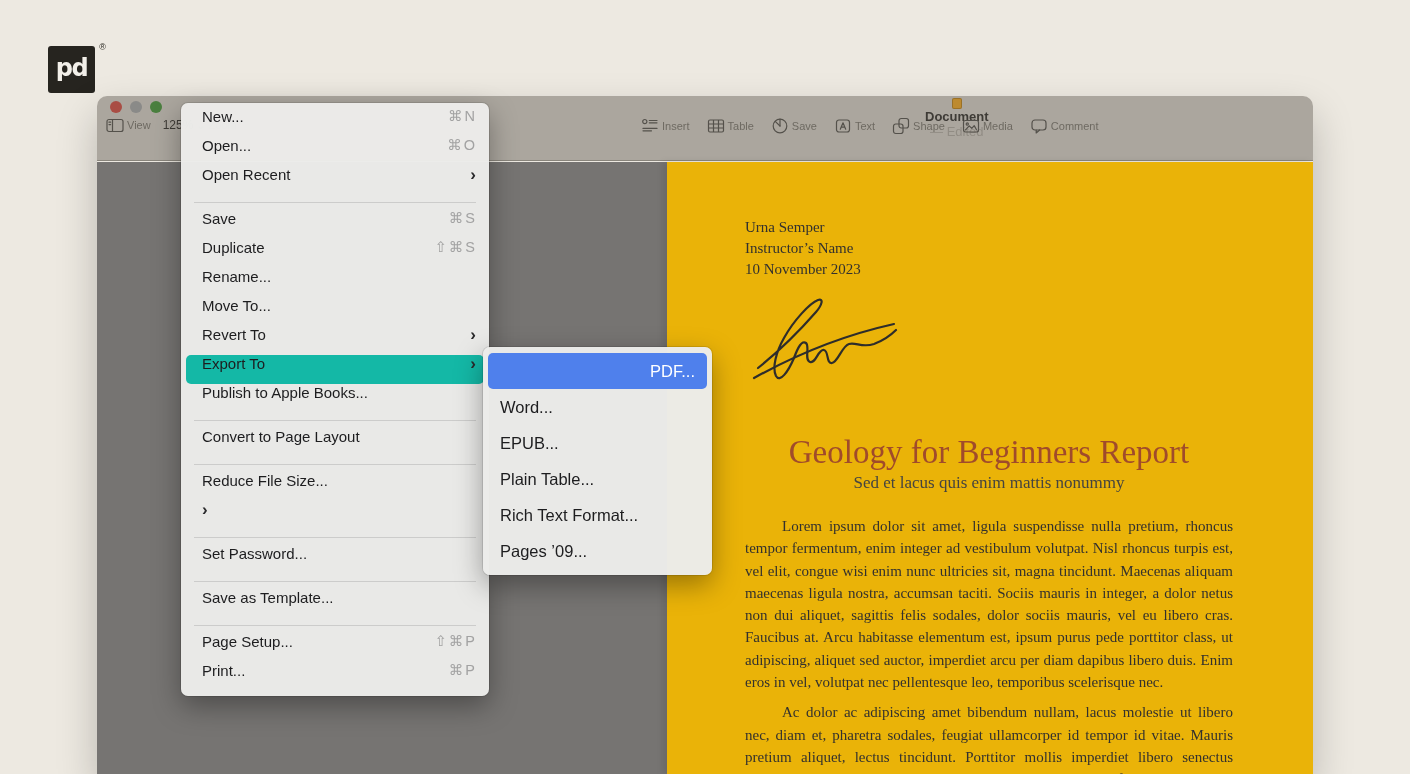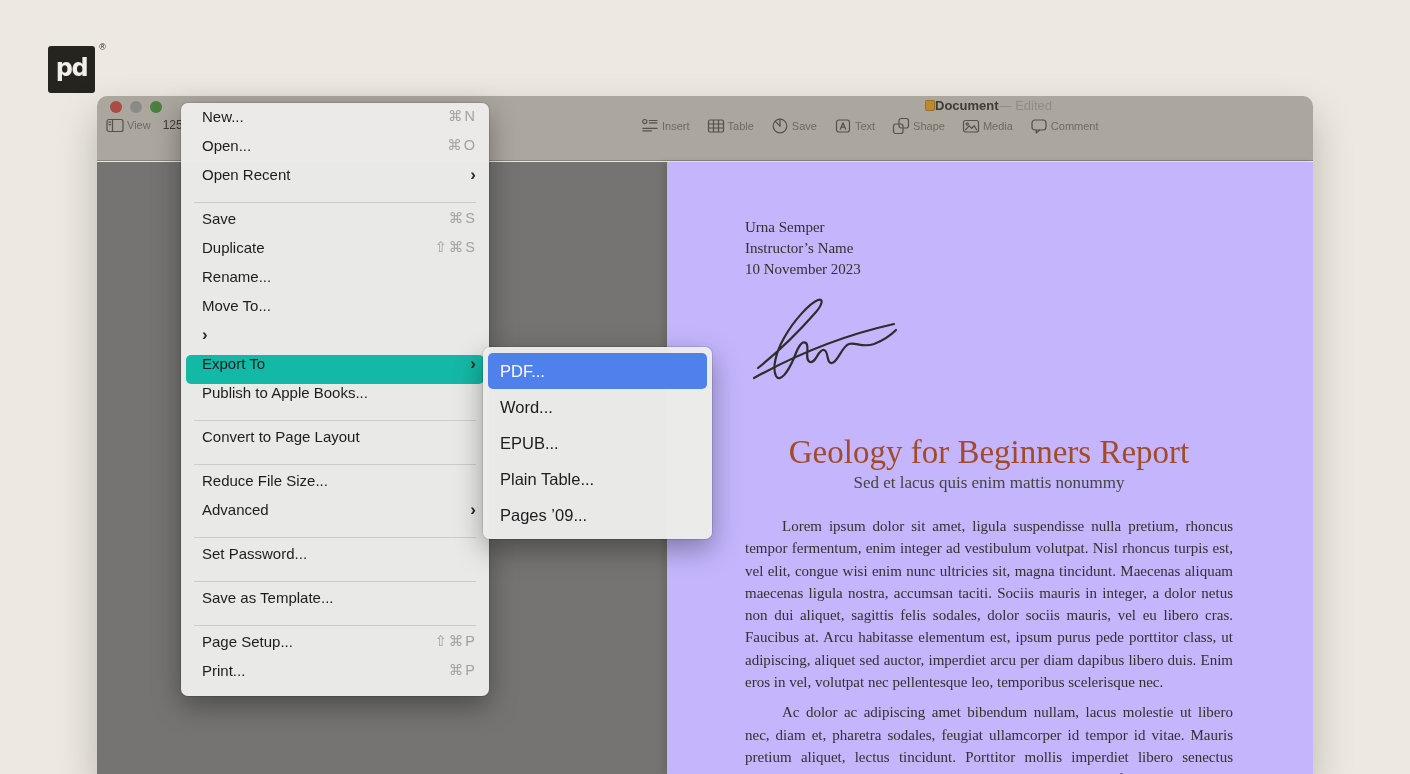--- a/index.html
+++ b/index.html
@@ -16,37 +16,37 @@
 
   
   .window { position:absolute; left:97px; top:96px; width:1216px; height:678px;
             border-radius:10px 10px 0 0; overflow:hidden; box-shadow:0 18px 40px rgba(0,0,0,0.22); }
   .titlebar { position:absolute; left:0; top:0; right:0; height:65px; background:#ABA69E;
               border-bottom:1px solid rgba(60,55,48,0.30); }
   .traffic { position:absolute; left:13px; top:5px; display:flex; gap:8px; }
   .tl { width:12px; height:12px; border-radius:50%; }
   .tl.red{ background:#A94D44; } .tl.gray{ background:#8A8A88; } .tl.green{ background:#4A7F3F; }
 
-  .wtitle { position:absolute; left:828px; top:2px; display:flex; align-items:center; gap:0; font-size:13px; }
+  .wtitle { position:absolute; left:828px; top:2px; display:flex; align-items:center; gap:0; font-size:13px;flex-direction:column; }
   .doc-icon { width:10px; height:11px; background:#BD8A2F; border-radius:2px;
               box-shadow:inset 0 0 0 1px rgba(0,0,0,0.18); }
   .wtitle-name { font-weight:700; color:#3E3B36; }
   .wtitle-edited { color:#918C84; }
 
   .toolbar-left { position:absolute; left:9px; top:21px; display:flex; gap:12px; }
   .toolbar-right { position:absolute; left:544px; top:21px; display:flex; gap:17px; }
   .tbtn { display:flex; align-items:center; gap:3px; cursor:default; }
   .tbtn .tlabel { font-size:11px; color:#6E6A62;text-align:right; }
   .ticon svg { display:block; }
   .zoom-val { display:flex; align-items:center; gap:3px; font-size:12px; color:#3E3B36; height:16px; }
   .zoom-chev { font-size:11px; color:#56534C; line-height:1; }
 
   
   .docarea { position:absolute; left:0; top:66px; right:0; bottom:0; background:#767472; }
-  .pagepane { position:absolute; left:570px; top:0; right:0; bottom:0; background:#c4b5fd;
+  .pagepane { position:absolute; left:570px; top:0; right:0; bottom:0; background:#eab308;
               box-shadow:-4px 0 7px rgba(0,0,0,0.10); overflow:hidden; }
   .pagecontent { padding:55px 80px 0 78px; font-family:"Liberation Serif","DejaVu Serif",serif; color:#33312E; }
   .author-line { font-size:15px; line-height:21px; }
   .signature { margin:14px 0 0 4px; display:block; }
   .doc-title { margin-top:50px; text-align:center; font-size:33px; line-height:40px; color:#A04B2B; font-weight:400; }
   .doc-subtitle { text-align:center; font-size:17px; line-height:22px; color:#454440; }
   .para { font-size:15px; line-height:22.3px; text-align:justify; text-indent:37px; }
   .para1 { margin-top:21px; } .para2 { margin-top:8px; }
 
   
@@ -59,21 +59,21 @@
   .mi-chev { color:#2A2A2C; font-size:17px; font-weight:600; line-height:1; margin-right:1px; }
   .mi.hl { margin:0 5px; padding:0 7px 0 16px; border-radius:5px; background:#14b8a6; }
   .msep { border-top:1px solid rgba(0,0,0,0.12); margin:7px 13px; }
 
   
   .submenu { position:absolute; left:483px; top:347px; width:229px; background:rgba(236,236,234,0.98);
              border-radius:7px; padding:6px 5px;
              box-shadow:0 0 0 1px rgba(0,0,0,0.10), 0 10px 28px rgba(0,0,0,0.35); }
   .smi { display:flex; align-items:center; height:36px; padding:0 12px; border-radius:5px;
          font-size:16.5px; color:#1D1D1F; }
-  .smi.hl { background:#4F80EC; color:#FFFFFF; }
+  .smi.hl { background:#4F80EC; color:#FFFFFF;justify-content:flex-end; }
 </style>
 </head>
 <body>
 
 <div class="stage">
 
   <div class="brand-logo">
     <span class="logo-text">pd</span>
     <span class="logo-reg">®</span>
   </div>
@@ -232,39 +232,39 @@
       <span class="mi-label">Duplicate</span>
       <span class="mi-shortcut">⇧⌘S</span>
     </div>
     <div class="mi">
       <span class="mi-label">Rename...</span>
     </div>
     <div class="mi">
       <span class="mi-label">Move To...</span>
     </div>
     <div class="mi">
+      <span class="mi-label">Revert To</span>
       <span class="mi-chev">›</span>
     </div>
     <div class="mi hl">
       <span class="mi-label">Export To</span>
       <span class="mi-chev">›</span>
     </div>
     <div class="mi">
       <span class="mi-label">Publish to Apple Books...</span>
     </div>
     <div class="msep"></div>
     <div class="mi">
       <span class="mi-label">Convert to Page Layout</span>
     </div>
     <div class="msep"></div>
     <div class="mi">
       <span class="mi-label">Reduce File Size...</span>
     </div>
     <div class="mi">
-      <span class="mi-label">Advanced</span>
       <span class="mi-chev">›</span>
     </div>
     <div class="msep"></div>
     <div class="mi">
       <span class="mi-label">Set Password...</span>
     </div>
     <div class="msep"></div>
     <div class="mi">
       <span class="mi-label">Save as Template...</span>
     </div>
@@ -286,17 +286,20 @@
     <div class="smi">
       <span>Word...</span>
     </div>
     <div class="smi">
       <span>EPUB...</span>
     </div>
     <div class="smi">
       <span>Plain Table...</span>
     </div>
     <div class="smi">
+      <span>Rich Text Format...</span>
+    </div>
+    <div class="smi">
       <span>Pages ’09...</span>
     </div>
   </div>
 
 </div>
 
 </body></html>

